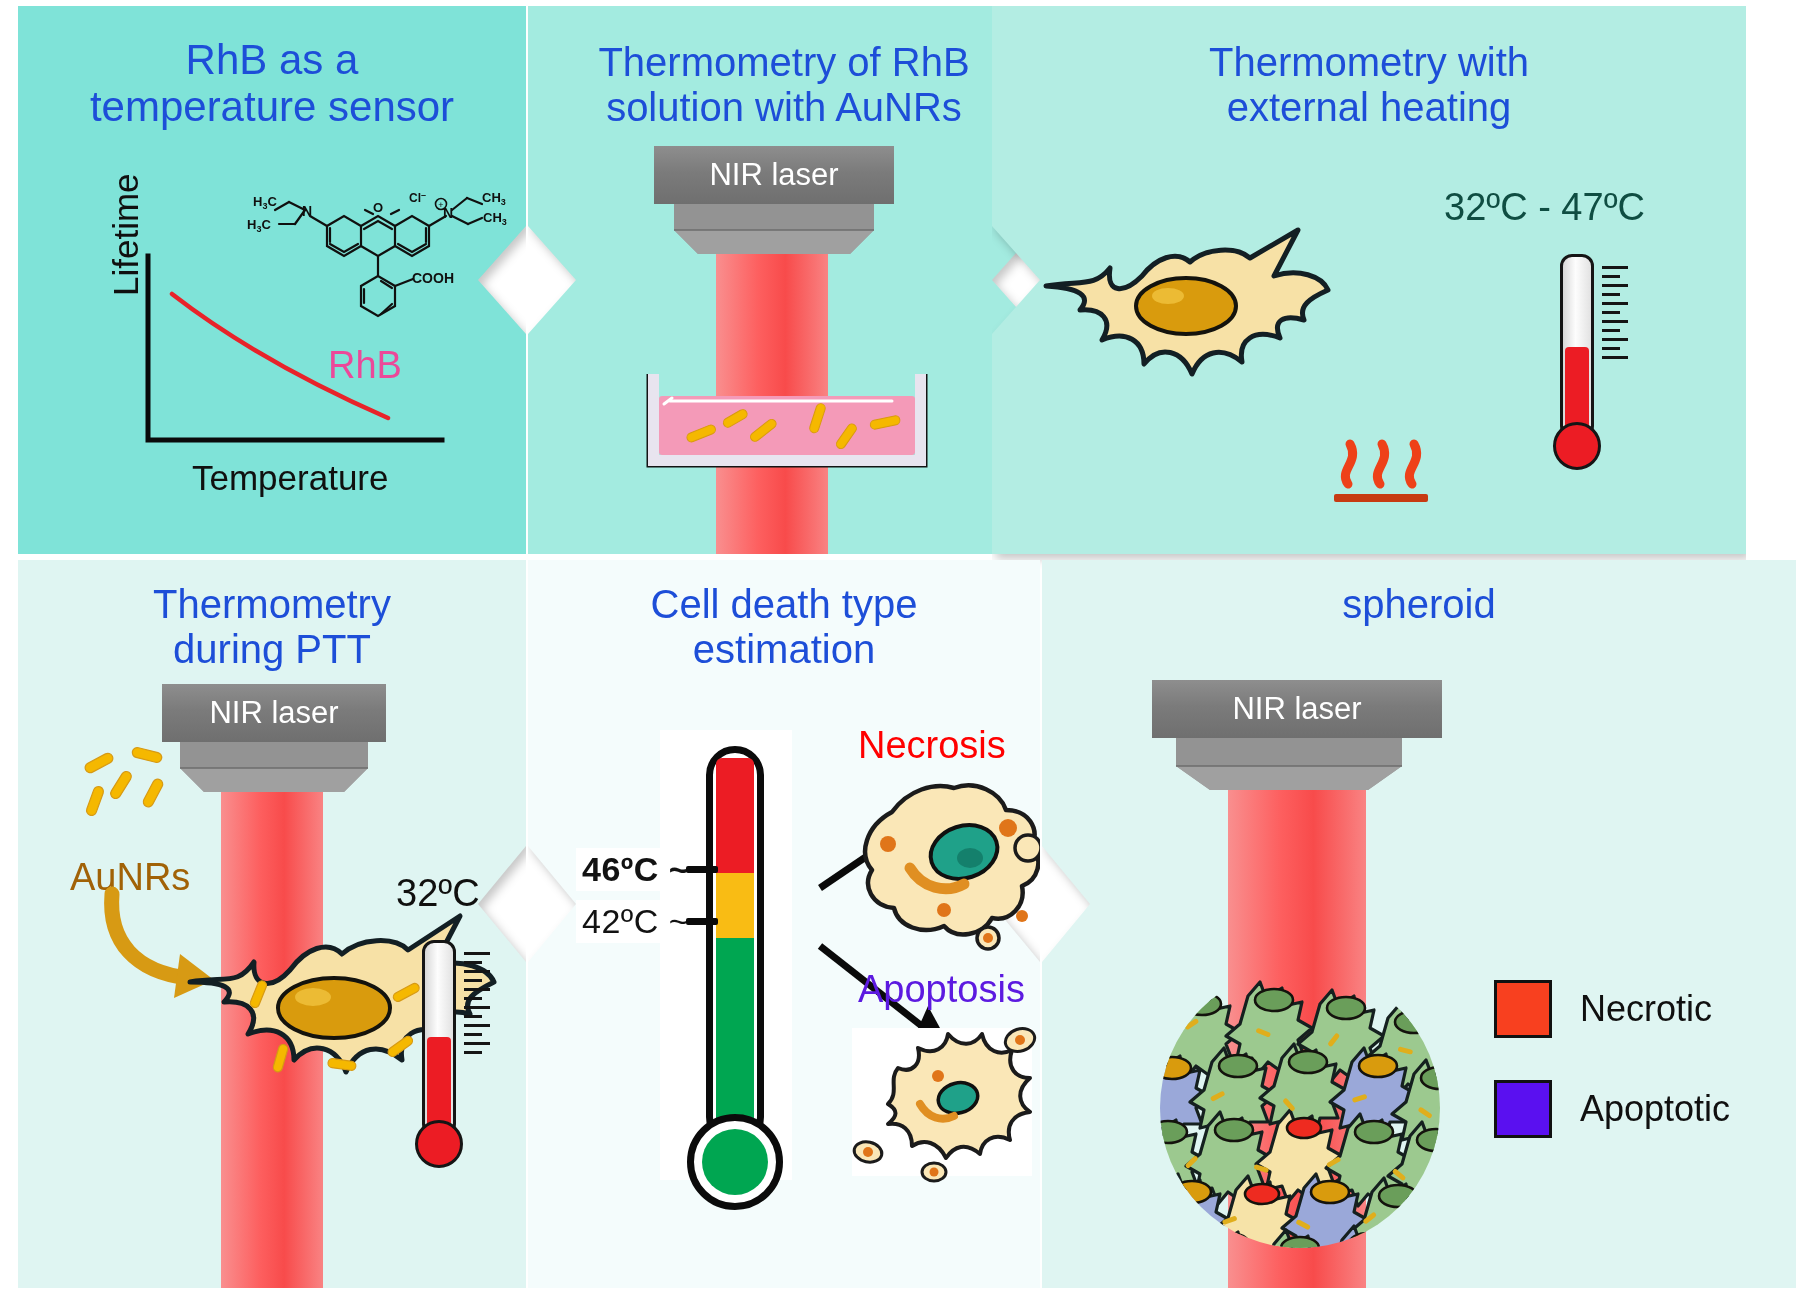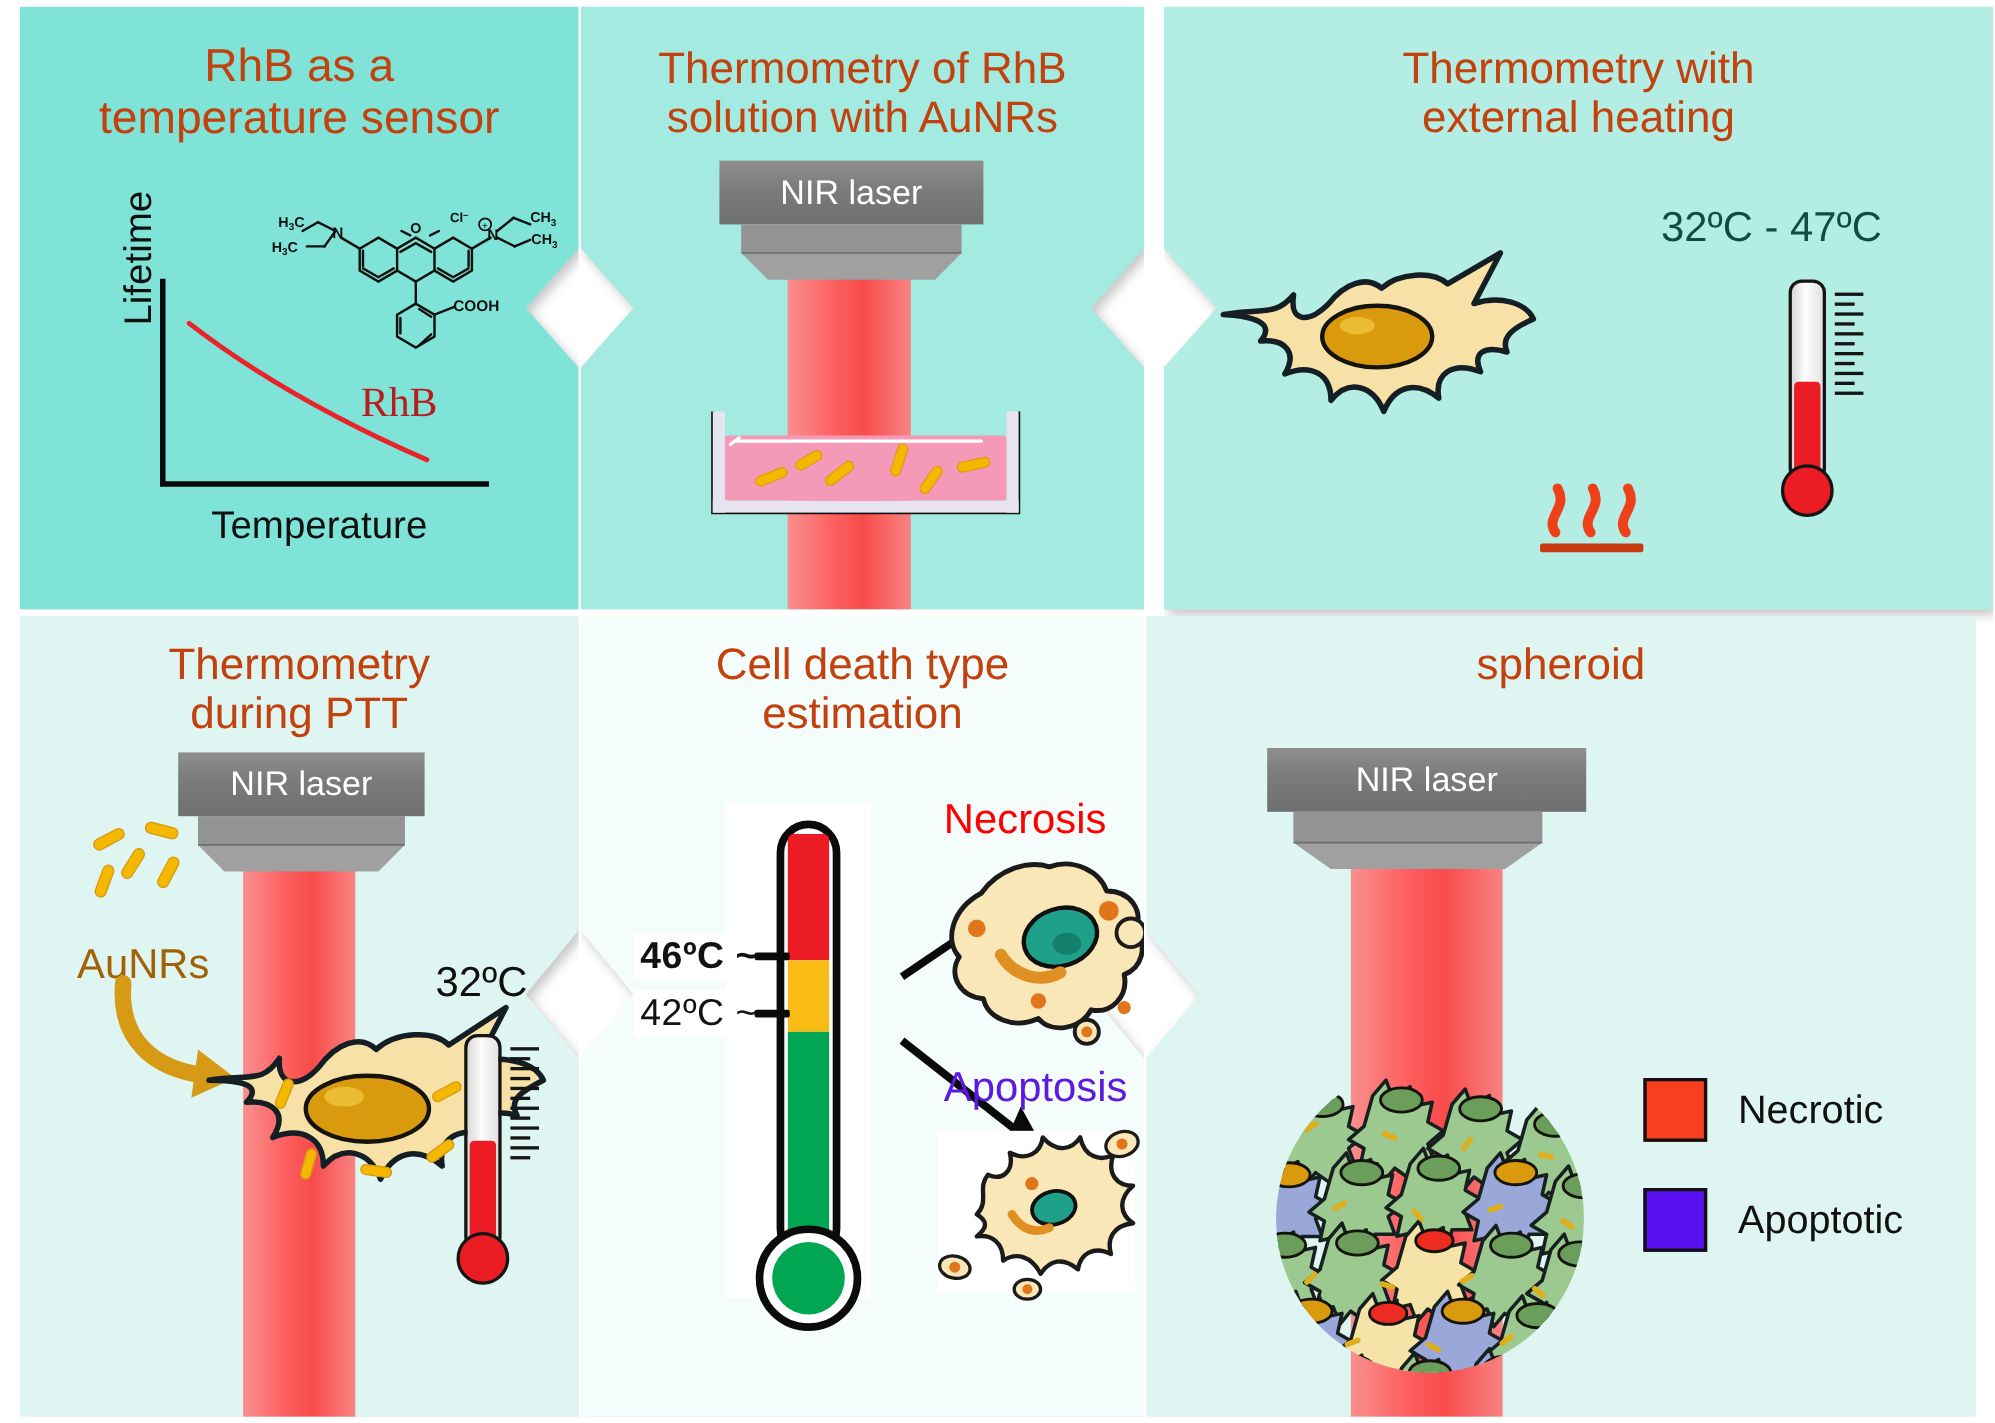--- a/index.html
+++ b/index.html
@@ -2,28 +2,28 @@
 <html><head>
 <meta charset="utf-8">
 <style>
   html,body{margin:0;padding:0;background:#ffffff;}
   body{width:1814px;height:1294px;overflow:hidden;font-family:"Liberation Sans",sans-serif;}
   #abstract{position:relative;width:1814px;height:1294px;}
 
   .panel{position:absolute;overflow:hidden;}
   .panel .ttl{
     position:absolute;left:0;right:0;text-align:center;
-    color:#c2410c;font-weight:400;line-height:1.12;
+    color:#1d4ed8;font-weight:400;line-height:1.12;
     font-family:"Liberation Sans",sans-serif;
   }
 
   
   #p1{left:18px;  top:6px;   width:508px; height:548px;}
   #p2{left:528px; top:6px;   width:512px; height:548px;}
-  #p3{left:1058px;top:6px;   width:754px; height:640px;}
+  #p3{left:992px;top:6px;   width:754px; height:640px;}
   #p4{left:18px;  top:560px; width:508px; height:728px;}
   #p5{left:528px; top:560px; width:512px; height:728px;}
   #p6{left:1042px;top:560px; width:754px; height:728px;}
 
   #p1 .bg,#p2 .bg,#p3 .bg,#p4 .bg,#p5 .bg,#p6 .bg{
     position:absolute;inset:0;
   }
 
   .shadow{filter:drop-shadow(4px 5px 5px rgba(0,0,0,.22));}
 
@@ -150,21 +150,21 @@
         <text x="210" y="34" font-size="14" font-weight="bold">N</text>
         <circle cx="208" cy="20" r="5.5" fill="none" stroke="#10100f" stroke-width="1.6"></circle>
         <text x="205.2" y="24" font-size="9">+</text>
         <text x="176" y="18" font-size="12" font-weight="bold">Cl<tspan font-size="9" dy="-4">–</tspan></text>
         <text x="249" y="18" font-size="13" font-weight="bold">CH<tspan font-size="9" dy="3">3</tspan></text>
         <text x="250" y="38" font-size="13" font-weight="bold">CH<tspan font-size="9" dy="3">3</tspan></text>
         <text x="179" y="99" font-size="14" font-weight="bold">COOH</text>
       </g>
     </svg>
 
-    <div class="plain" style="left:310px;top:338px;font-size:38px;color:#b91c1c;font-family:Liberation Serif, serif;">RhB</div>
+    <div class="plain" style="left:310px;top:338px;font-size:38px;color:#ec4899;">RhB</div>
 
     <svg style="position:absolute;left:112px;top:246px;" width="320" height="230" viewBox="0 0 320 230">
       <path d="M18,4 L18,188 L312,188" stroke="#0a0a0a" stroke-width="5" fill="none" stroke-linecap="square"></path>
       <path d="M42,42 Q130,110 258,166" stroke="#e8232a" stroke-width="4.5" fill="none" stroke-linecap="round"></path>
     </svg>
     <div class="plain" style="left:88px;top:290px;font-size:35px;color:#10100f;transform:rotate(-90deg);transform-origin:left top;">Lifetime</div>
     <div class="plain" style="left:174px;top:452px;font-size:35px;color:#10100f;">Temperature</div>
   </div>
 
   <div class="panel" id="p2">

